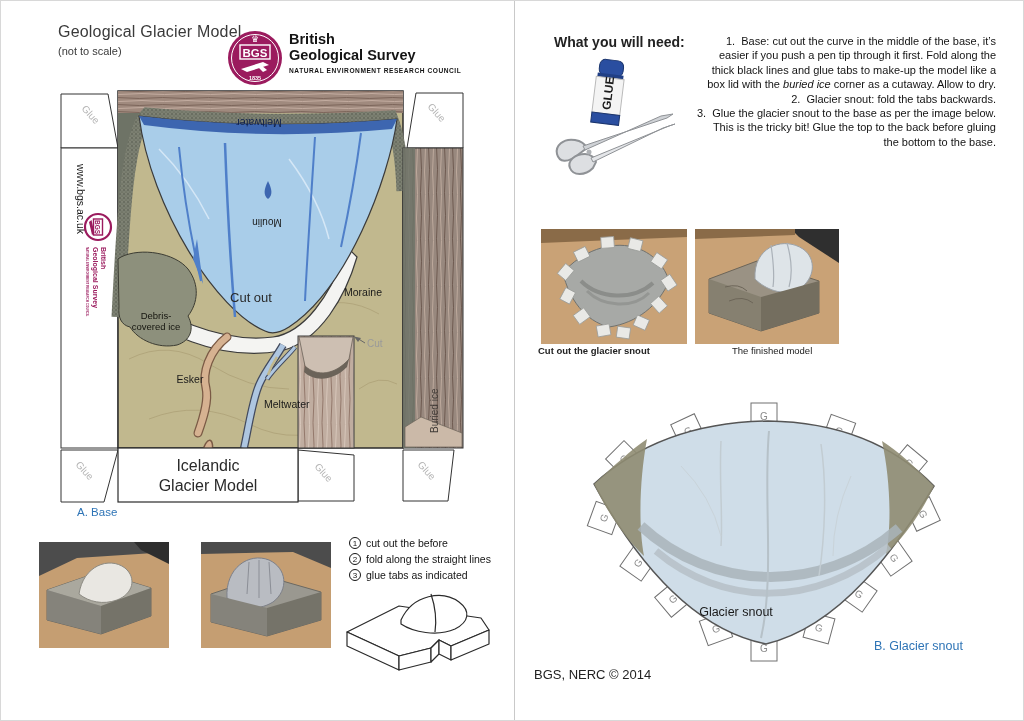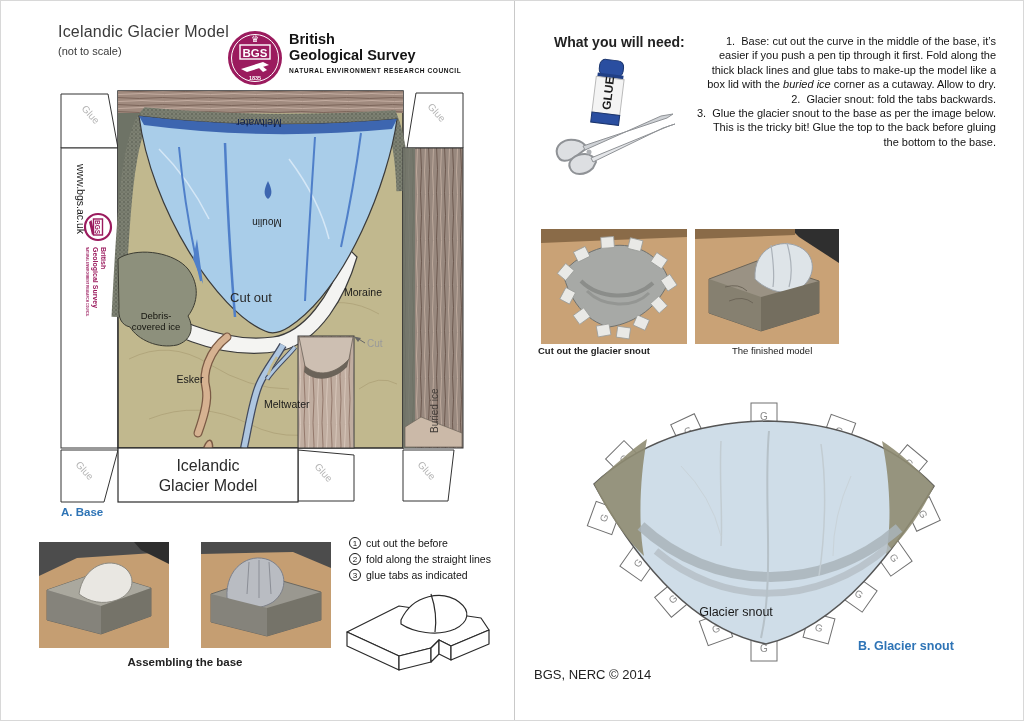--- a/index.html
+++ b/index.html
@@ -12,21 +12,21 @@
   .abs{position:absolute;}
   #divider{left:513px;top:0;width:1px;height:721px;background:#c9c9c9;}
 
   
   #doc-title{left:57px;top:22px;font-size:16px;color:#3a3a3a;letter-spacing:.2px;}
   #doc-subtitle{left:57px;top:44px;font-size:11px;color:#3a3a3a;}
   #bgs-name{left:288px;top:30px;font-size:14.5px;font-weight:bold;color:#141414;line-height:16px;}
   #bgs-tagline{left:288px;top:66px;font-size:6.6px;font-weight:bold;color:#141414;letter-spacing:.55px;}
 
   
-  .blue-cap{color:#2e74b6;font-weight:bold;font-size:11.5px;}
+  .blue-cap{color:#2e74b6;font-weight:normal;font-size:11.5px;margin-left:16px;}
   #cap-a{left:60px;top:505px;}
   #cap-b{left:857px;top:638px;font-size:12.5px;}
   #copyright{left:533px;top:666px;font-size:13px;color:#222;}
   #need-heading{left:553px;top:33px;font-size:14px;font-weight:bold;}
   #assembling-cap{left:38px;top:655px;width:292px;text-align:center;font-size:11.5px;font-weight:bold;}
   #cap-snout-photo{left:537px;top:344px;font-size:9.5px;font-weight:bold;}
   #cap-finished{left:731px;top:344px;font-size:9.5px;font-weight:normal;}
 
   
   #instructions{left:695px;top:33px;width:300px;font-size:11px;line-height:14.4px;color:#141414;}
@@ -47,21 +47,21 @@
   .photo svg{display:block;}
 
   svg text{font-family:"Liberation Sans","DejaVu Sans",sans-serif;}
 </style>
 </head>
 <body>
 
 <div id="canvas">
   <div id="divider" class="abs"></div>
 
-  <div id="doc-title" class="abs">Icelandic Glacier Model</div>
+  <div id="doc-title" class="abs">Geological Glacier Model</div>
   <div id="doc-subtitle" class="abs">(not to scale)</div>
 
   <svg class="abs" style="left:226px;top:28px;" width="56" height="58" viewBox="0 0 56 58">
     <circle cx="28" cy="29" r="27" fill="#9b1b5e"></circle>
     <circle cx="28" cy="29" r="23.5" fill="none" stroke="#ffffff" stroke-width="1"></circle>
     <text x="28" y="12.5" text-anchor="middle" font-size="9" fill="#ffffff">♛</text>
     <rect x="13" y="16" width="30" height="14" fill="none" stroke="#ffffff" stroke-width="1.4"></rect>
     <text x="28" y="27.5" text-anchor="middle" font-size="11.5" font-weight="bold" fill="#ffffff">BGS</text>
     <path d="M14 40 L36 33 L42 36 L20 43 Z" fill="#ffffff"></path>
     <path d="M34 36 L40 41 L36 43 L31 38 Z" fill="#ffffff"></path>
@@ -232,21 +232,20 @@
     <svg width="130" height="106" viewBox="0 0 130 106">
       <rect width="130" height="106" fill="#c59e72"></rect>
       <polygon points="0,0 130,0 130,26 92,10 0,12" fill="#4c4c4c"></polygon>
       <polygon points="10,52 64,34 120,50 120,78 66,94 10,80" fill="#9a9890" stroke="#6b6962" stroke-width="1"></polygon>
       <path d="M26 56 C 24 26 48 10 68 18 C 86 26 88 48 72 60 C 56 70 38 66 26 56 Z" fill="#b9bcc2" stroke="#7d8089" stroke-width="1"></path>
       <path d="M48 20 L46 52 M58 18 L58 56 M68 20 L70 52" stroke="#8b8e96" stroke-width="1" fill="none"></path>
       <polygon points="10,52 10,80 66,94 66,66" fill="#85837b"></polygon>
       <polygon points="66,66 120,50 120,78 66,94" fill="#757369"></polygon>
     </svg>
   </div>
-  <div id="assembling-cap" class="abs">Assembling the base</div>
 
   <div id="steps" class="abs">
     <div class="step">
       <span class="circ-num">1</span>
       <span>cut out the before</span>
     </div>
     <div class="step">
       <span class="circ-num">2</span>
       <span>fold along the straight lines</span>
     </div>

